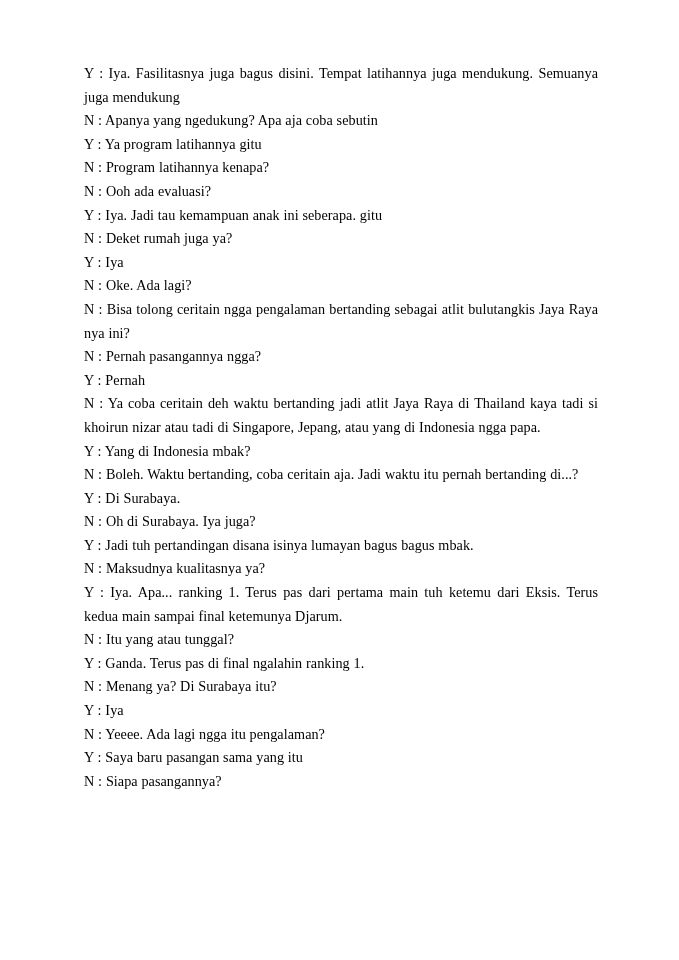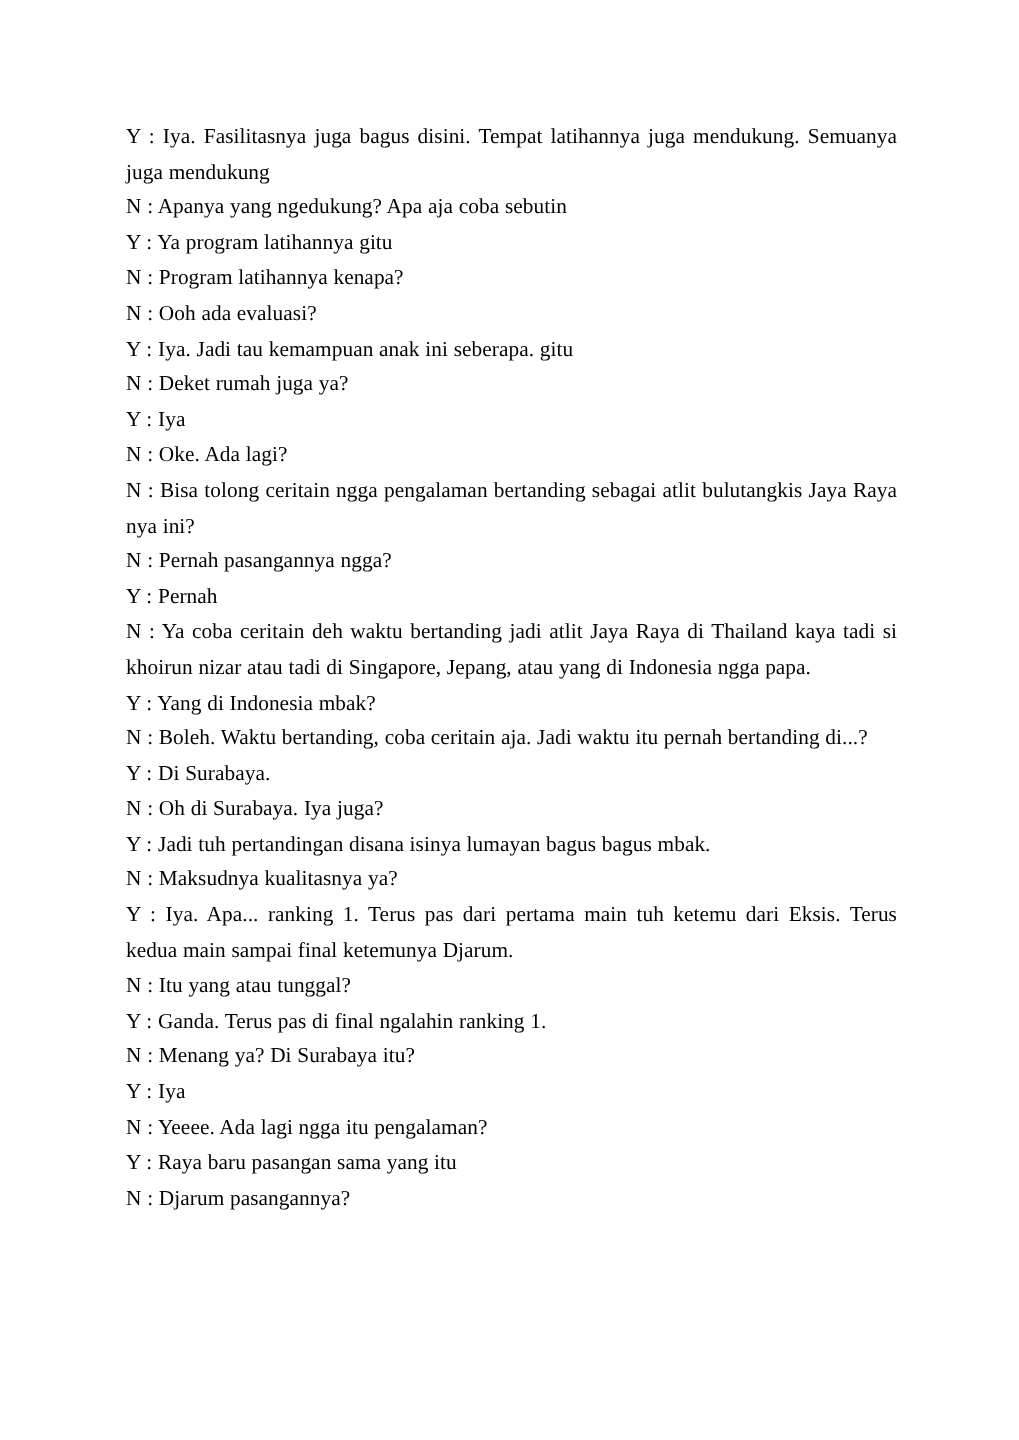--- a/index.html
+++ b/index.html
@@ -19,21 +19,21 @@
   .page {
     position: relative;
     width: 679px;
     height: 960px;
     background: #ffffff;
     box-sizing: border-box;
   }
   .doc-body {
     position: absolute;
     left: 84px;
-    top: 80px;
+    top: 62px;
     width: 514px;
   }
   .para {
     margin: 0 0 0 0;
     font-size: 14.2px;
     line-height: 23.6px;
     text-align: justify;
     text-justify: inter-word;
     letter-spacing: 0.05px;
     word-spacing: 0.2px;
@@ -66,17 +66,17 @@
     <p class="para">Y : Di Surabaya.</p>
     <p class="para">N : Oh di Surabaya. Iya juga?</p>
     <p class="para">Y : Jadi tuh pertandingan disana isinya lumayan bagus bagus mbak.</p>
     <p class="para">N : Maksudnya kualitasnya ya?</p>
     <p class="para">Y : Iya. Apa... ranking 1. Terus pas dari pertama main tuh ketemu dari Eksis. Terus kedua main sampai final ketemunya Djarum.</p>
     <p class="para">N : Itu yang atau tunggal?</p>
     <p class="para">Y : Ganda. Terus pas di final ngalahin ranking 1.</p>
     <p class="para">N : Menang ya? Di Surabaya itu?</p>
     <p class="para">Y : Iya</p>
     <p class="para">N : Yeeee. Ada lagi ngga itu pengalaman?</p>
-    <p class="para">Y : Raya baru pasangan sama yang itu</p>
-    <p class="para">N : Djarum pasangannya?</p>
+    <p class="para">Y : Saya baru pasangan sama yang itu</p>
+    <p class="para">N : Siapa pasangannya?</p>
 
   </div>
 </div>
 
 </body></html>

